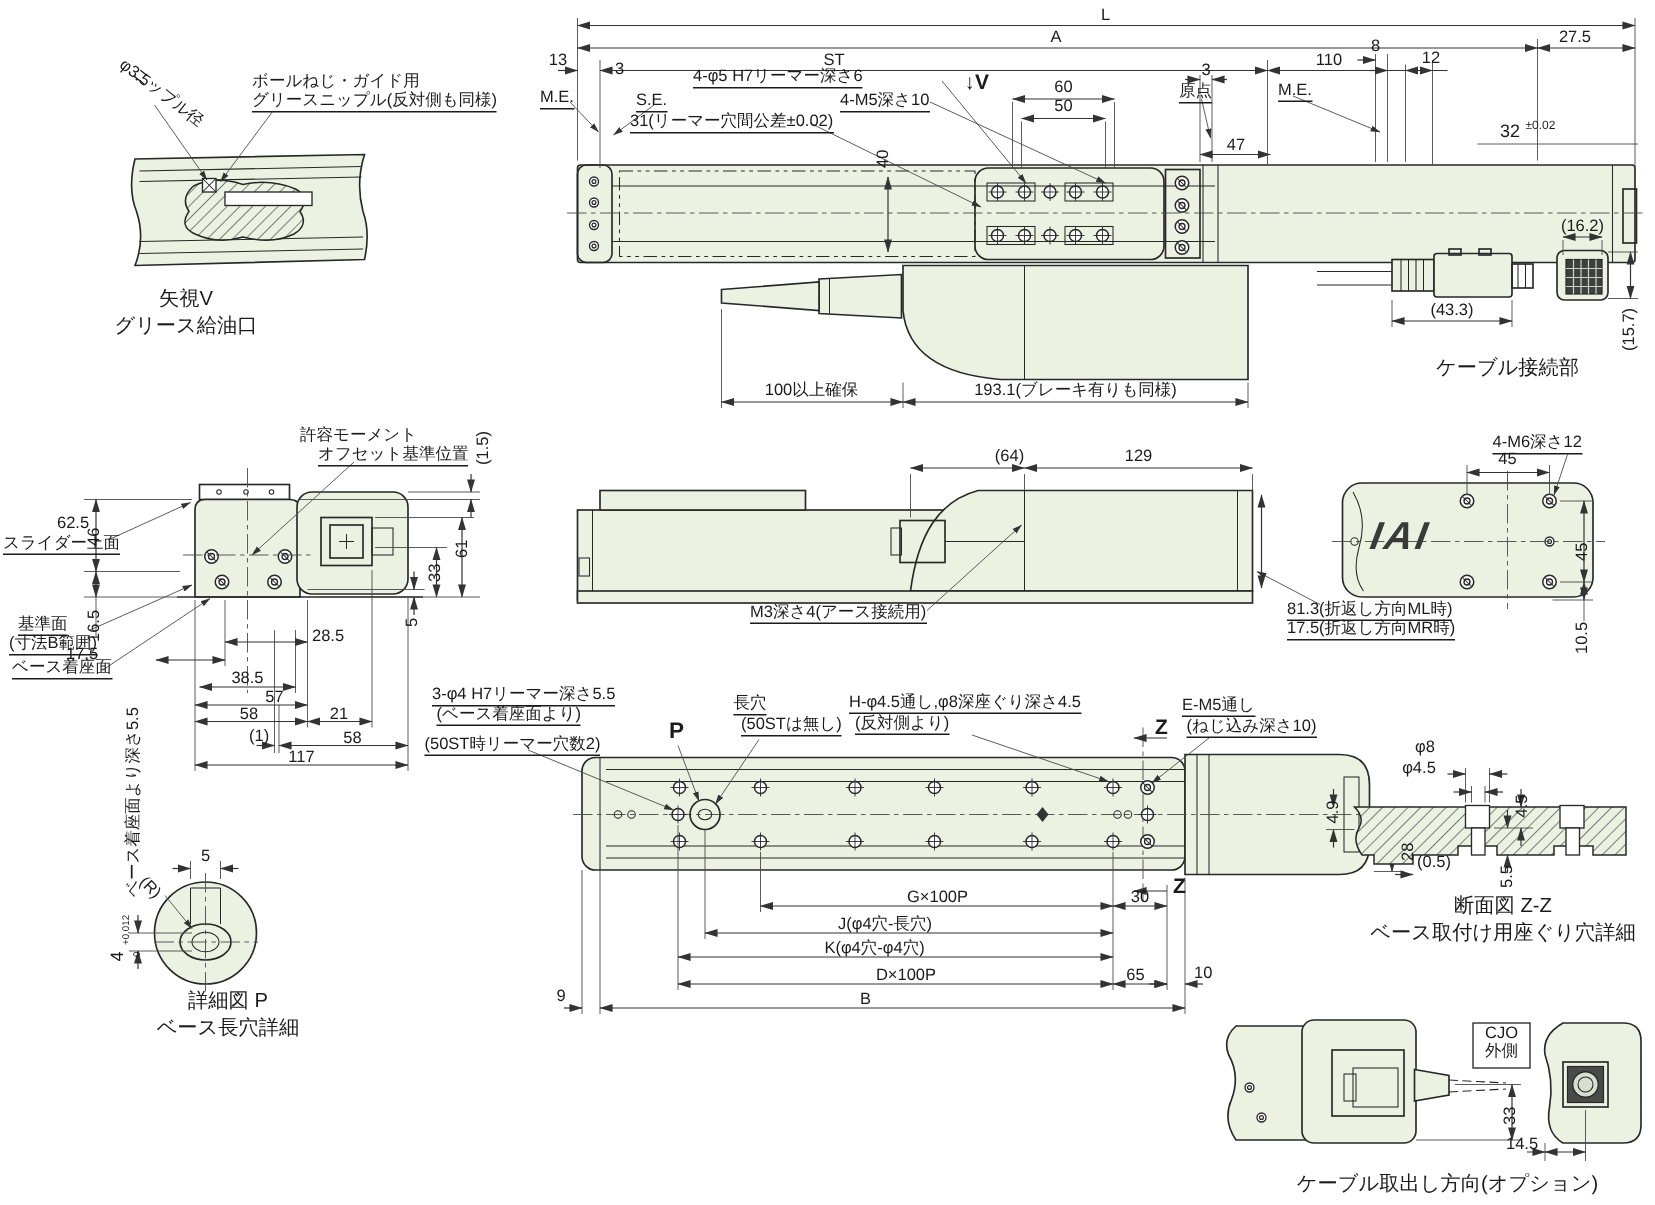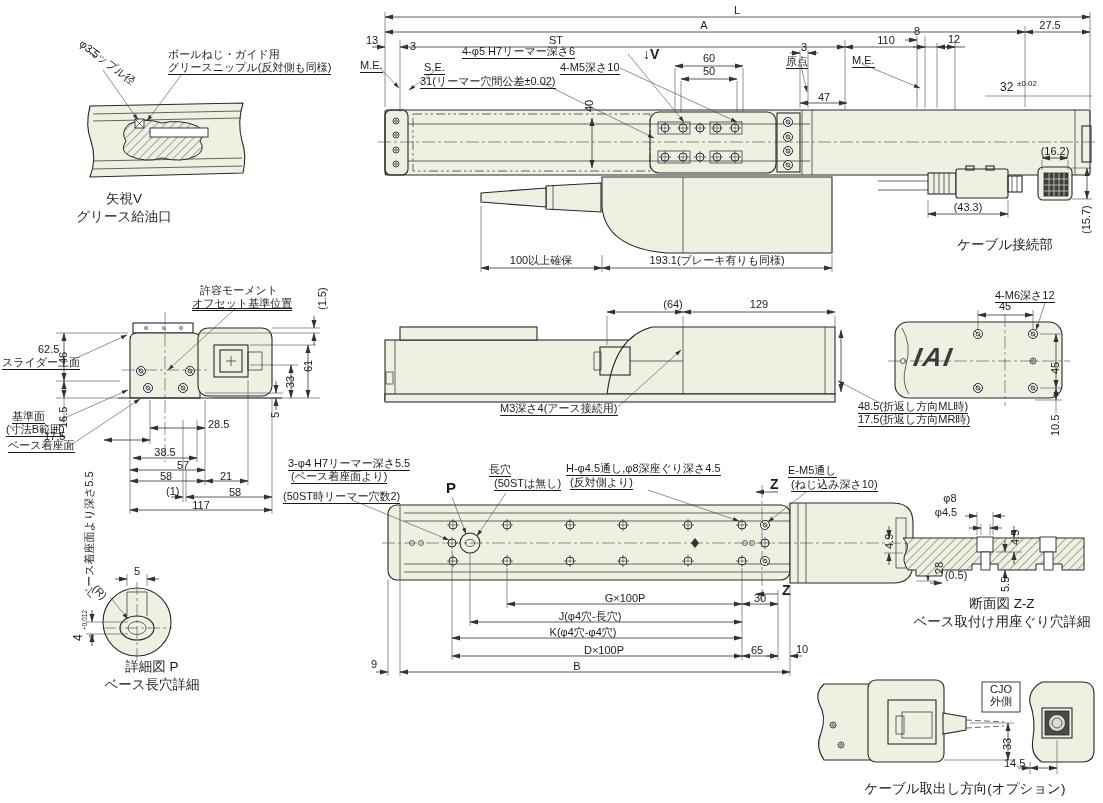--- a/index.html
+++ b/index.html
@@ -467,21 +467,21 @@
       <span class="lb" style="left: 1017px; top: 80px; font-size: 8px;">±0.02</span>
       <span class="lb" style="left: 824px; top: 92px; transform: translateX(-50%);">47</span>
       <span class="lb" style="left: 584px; top: 112px; transform: rotate(-90deg); transform-origin: 0px 0px;">40</span>
       <span class="lb" style="left: 541px; top: 255px; transform: translateX(-50%);">100以上確保</span>
       <span class="lb" style="left: 717px; top: 255px; transform: translateX(-50%);">193.1(ブレーキ有りも同様)</span>
       <span class="lb" style="left: 1055px; top: 146px; transform: translateX(-50%); text-align: center;">(16.2)</span>
       <span class="lb" style="left: 968px; top: 202px; transform: translateX(-50%);">(43.3)</span>
       <span class="lb" style="left: 1081px; top: 234px; transform: rotate(-90deg); transform-origin: 0px 0px;">(15.7)</span>
       <span class="lb cap" style="left: 1005px; top: 238px; transform: translateX(-50%); text-align: center;">ケーブル接続部</span>
       <span class="lb" style="left: 200px; top: 285px;">許容モーメント</span>
-      <span class="lb u" style="left: 192px; top: 298px; text-decoration: underline;">オフセット基準位置</span>
+      <span class="lb u" style="left: 212px; top: 298px;">オフセット基準位置</span>
       <span class="lb" style="left: 317px; top: 310px; transform: rotate(-90deg); transform-origin: 0px 0px;">(1.5)</span>
       <span class="lb" style="left: 38px; top: 344px;">62.5</span>
       <span class="lb u" style="left: 2px; top: 357px;">スライダー上面</span>
       <span class="lb" style="left: 58px; top: 364px; transform: rotate(-90deg); transform-origin: 0px 0px;">46</span>
       <span class="lb" style="left: 303px; top: 372px; transform: rotate(-90deg); transform-origin: 0px 0px;">61</span>
       <span class="lb" style="left: 285px; top: 388px; transform: rotate(-90deg); transform-origin: 0px 0px;">33</span>
       <span class="lb" style="left: 270px; top: 418px; transform: rotate(-90deg); transform-origin: 0px 0px;">5</span>
       <span class="lb" style="left: 58px; top: 428px; transform: rotate(-90deg); transform-origin: 0px 0px;">16.5</span>
       <span class="lb u" style="left: 12px; top: 411px;">基準面</span>
       <span class="lb u" style="left: 6px; top: 424px;">(寸法B範囲)</span>
@@ -491,21 +491,21 @@
       <span class="lb" style="left: 165px; top: 447px; transform: translateX(-50%);">38.5</span>
       <span class="lb" style="left: 168px; top: 460px; transform: translateX(-50%); margin-left: 15px;">57</span>
       <span class="lb" style="left: 166px; top: 471px; transform: translateX(-50%);">58</span>
       <span class="lb" style="left: 226px; top: 471px; transform: translateX(-50%);">21</span>
       <span class="lb" style="left: 166px; top: 486px;">(1)</span>
       <span class="lb" style="left: 235px; top: 487px; transform: translateX(-50%);">58</span>
       <span class="lb" style="left: 201px; top: 500px; transform: translateX(-50%);">117</span>
       <span class="lb" style="left: 645px; top: 299px; transform: translateX(-50%); margin-left: 28px;">(64)</span>
       <span class="lb" style="left: 759px; top: 299px; transform: translateX(-50%);">129</span>
       <span class="lb u" style="left: 500px; top: 403px;">M3深さ4(アース接続用)</span>
-      <span class="lb u" style="left: 858px; top: 401px;">48.5(折返し方向ML時)</span>
+      <span class="lb u" style="left: 858px; top: 401px;">81.3(折返し方向ML時)</span>
       <span class="lb u" style="left: 858px; top: 414px;">17.5(折返し方向MR時)</span>
       <span class="lb" style="left: 1005px; top: 301px; transform: translateX(-50%);">45</span>
       <span class="lb u" style="left: 995px; top: 290px;">4-M6深さ12</span>
       <span class="lb" style="left: 1050px; top: 374px; transform: rotate(-90deg); transform-origin: 0px 0px;">45</span>
       <span class="lb" style="left: 1050px; top: 436px; transform: rotate(-90deg); transform-origin: 0px 0px;">10.5</span>
       <span class="lb logo" style="left: 914px; top: 344px;">IAI</span>
       <span class="lb u" style="left: 288px; top: 458px;">3-φ4 H7リーマー深さ5.5</span>
       <span class="lb u" style="left: 291px; top: 471px;">(ベース着座面より)</span>
       <span class="lb u" style="left: 283px; top: 491px;">(50ST時リーマー穴数2)</span>
       <span class="lb big" style="left: 446px; top: 480px; font-size: 15px;">P</span>

